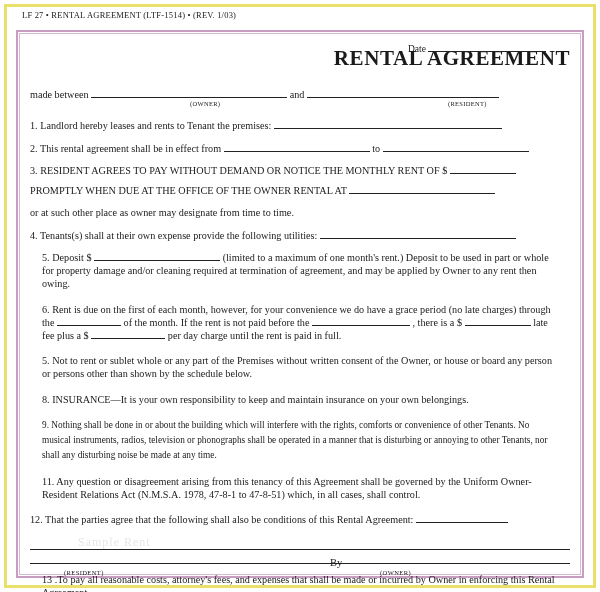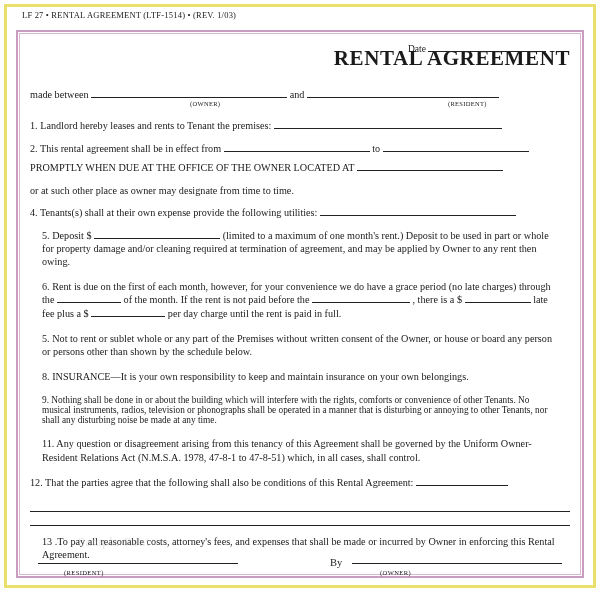--- a/index.html
+++ b/index.html
@@ -177,21 +177,21 @@
   .watermark {
     position: absolute;
     left: 60px;
     bottom: 26px;
     font-size: 12px;
     color: rgba(170,170,170,0.30);
     font-family: "Liberation Serif", serif;
     letter-spacing: 1px;
     pointer-events: none;
   }
-  .tight { line-height: 10px; font-size: 9.3px; }
+  .tight { line-height: 15px; font-size: 9.3px; }
 </style>
 </head>
 <body>
 
 <div class="page">
   <div class="outer-frame"></div>
   <div class="inner-white"></div>
 
   <div class="sheet">
 
@@ -223,23 +223,27 @@
         <span class="rule" style="width:228px;"></span>
       </div>
 
       <div class="line blk">
         <span>2. This rental agreement shall be in effect from</span>
         <span class="rule" style="width:146px;"></span>
         <span>to</span>
         <span class="rule" style="width:146px;"></span>
       </div>
 
+      <div class="line blk">
+        <span>3. RESIDENT AGREES TO PAY WITHOUT DEMAND OR NOTICE THE MONTHLY RENT OF $</span>
+        <span class="rule" style="width:66px;"></span>
+      </div>
 
       <div class="line blk-sm">
-        <span>PROMPTLY WHEN DUE AT THE OFFICE OF THE OWNER LOCATED AT</span>
+        <span>PROMPTLY WHEN DUE AT THE OFFICE OF THE OWNER RENTAL AT</span>
         <span class="rule" style="width:146px;"></span>
       </div>
 
       <div class="line blk">
         <span>or at such other place as owner may designate from time to time.</span>
       </div>
 
       <div class="line blk">
         <span>4. Tenants(s) shall at their own expense provide the following utilities:</span>
         <span class="rule" style="width:196px;"></span>

